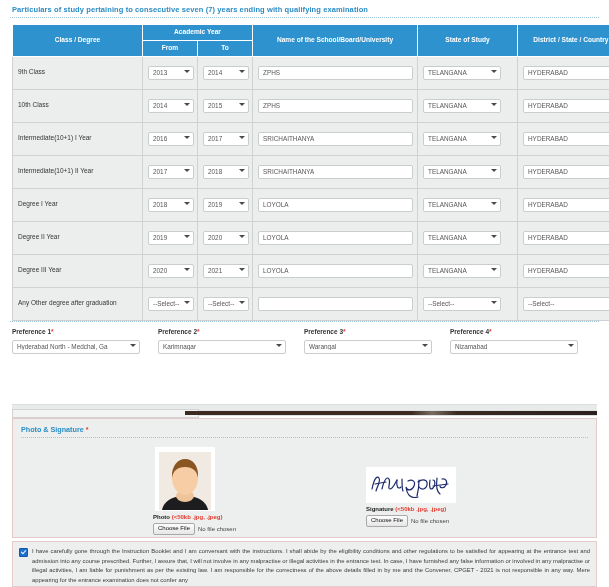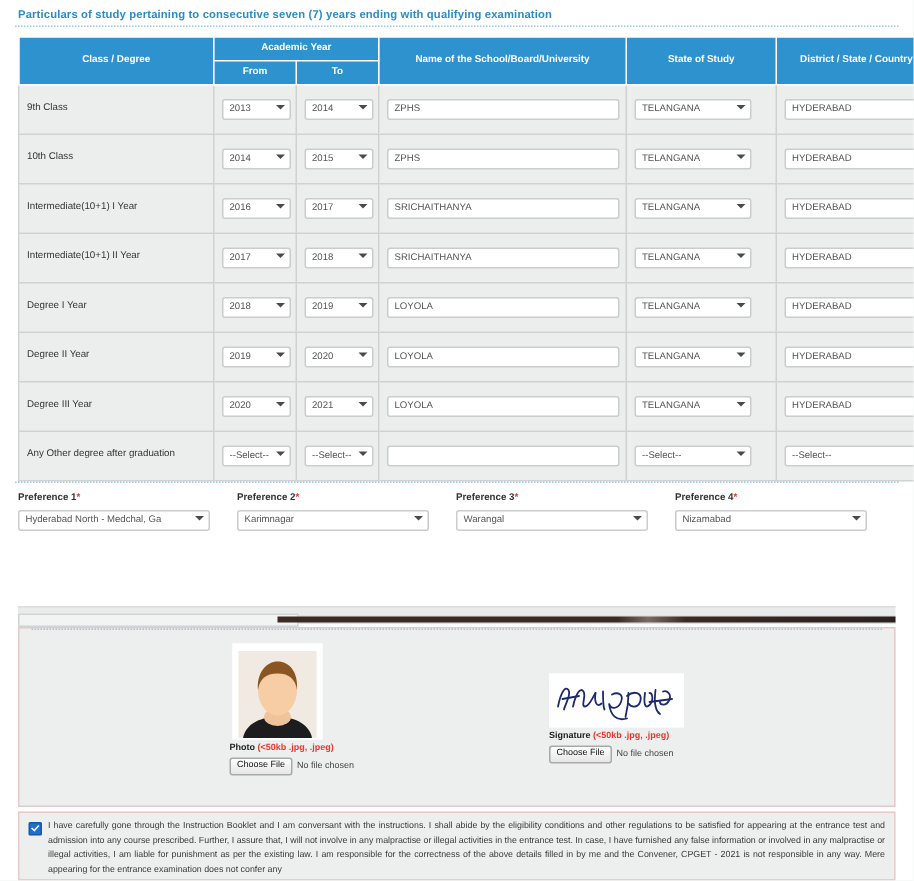--- a/index.html
+++ b/index.html
@@ -223,20 +223,24 @@
       <div class="pref"><div class="lbl"><span>Preference 4</span><span class="req">*</span></div><span class="selbox"><select class="sel pref-sel"><option>Nizamabad</option></select><i class="caret"></i></span></div>
     </div>
 
   <div class="scrollstrip">
     <div class="track"></div>
     <div class="thumb"></div>
   </div>
   <div class="darkbar2"></div>
 
   <div class="ps-panel">
+    <div class="ps-head">
+      <span>Photo &amp; Signature</span>
+      <span class="req">*</span>
+    </div>
     <div class="ps-dotted"></div>
 
     <div class="ps-body">
 
       <div class="ps-col">
         <div class="photo-box">
           <svg width="58" height="62" viewBox="0 0 58 62">
             <rect x="0" y="0" width="58" height="62" fill="#ffffff"></rect>
             <rect x="3" y="4" width="52" height="58" fill="#f0eae2"></rect>
             <path d="M29 48 C13 48 7 56 6 62 L52 62 C51 56 45 48 29 48 Z" fill="#1d1d1f"></path>

